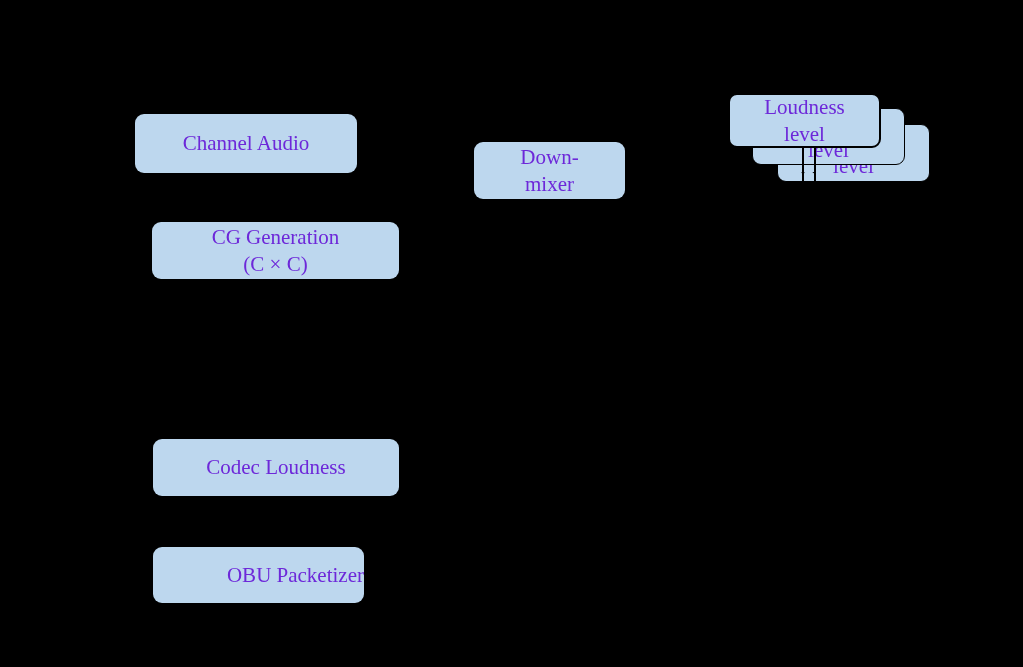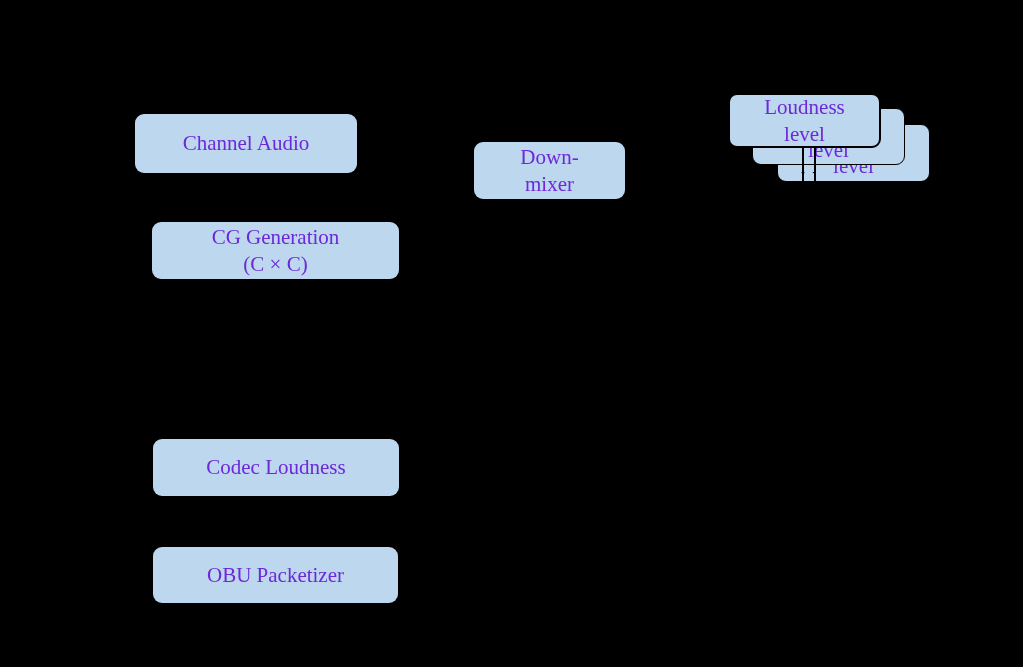--- a/index.html
+++ b/index.html
@@ -29,21 +29,21 @@
     text-align: center;
     white-space: nowrap;
   }
   .box .ln { display: block; }
 
   #channel-audio  { left: 135px; top: 114px; width: 222px; height: 59px; }
   #cg-generation  { left: 152px; top: 222px; width: 247px; height: 57px; }
   #attenuation    { left: 221px; top: 330px; width: 178px; height: 61px;
                     border: 2px dashed #1c1c1c; }
   #codec-encoder  { left: 153px; top: 439px; width: 246px; height: 57px; }
-  #obu-packetizer { left: 153px; top: 547px; width: 245px; height: 56px; }
+  #obu-packetizer { left: 153px; top: 547px; width: 211px; height: 56px; align-items: flex-end; }
   #down-mixer     { left: 474px; top: 114px; width: 151px; height: 57px; margin-top: 28px; }
 
   
   #loudness-back  { left: 777px; top: 124px; width: 153px; height: 58px;
                     border: 1px solid #000; z-index: 1; }
   #loudness-mid   { left: 752px; top: 108px; width: 153px; height: 57px;
                     border: 1px solid #000; z-index: 2; }
   #loudness-front { left: 728px; top:  93px; width: 153px; height: 55px;
                     border: 2px solid #000; z-index: 4; }
 

